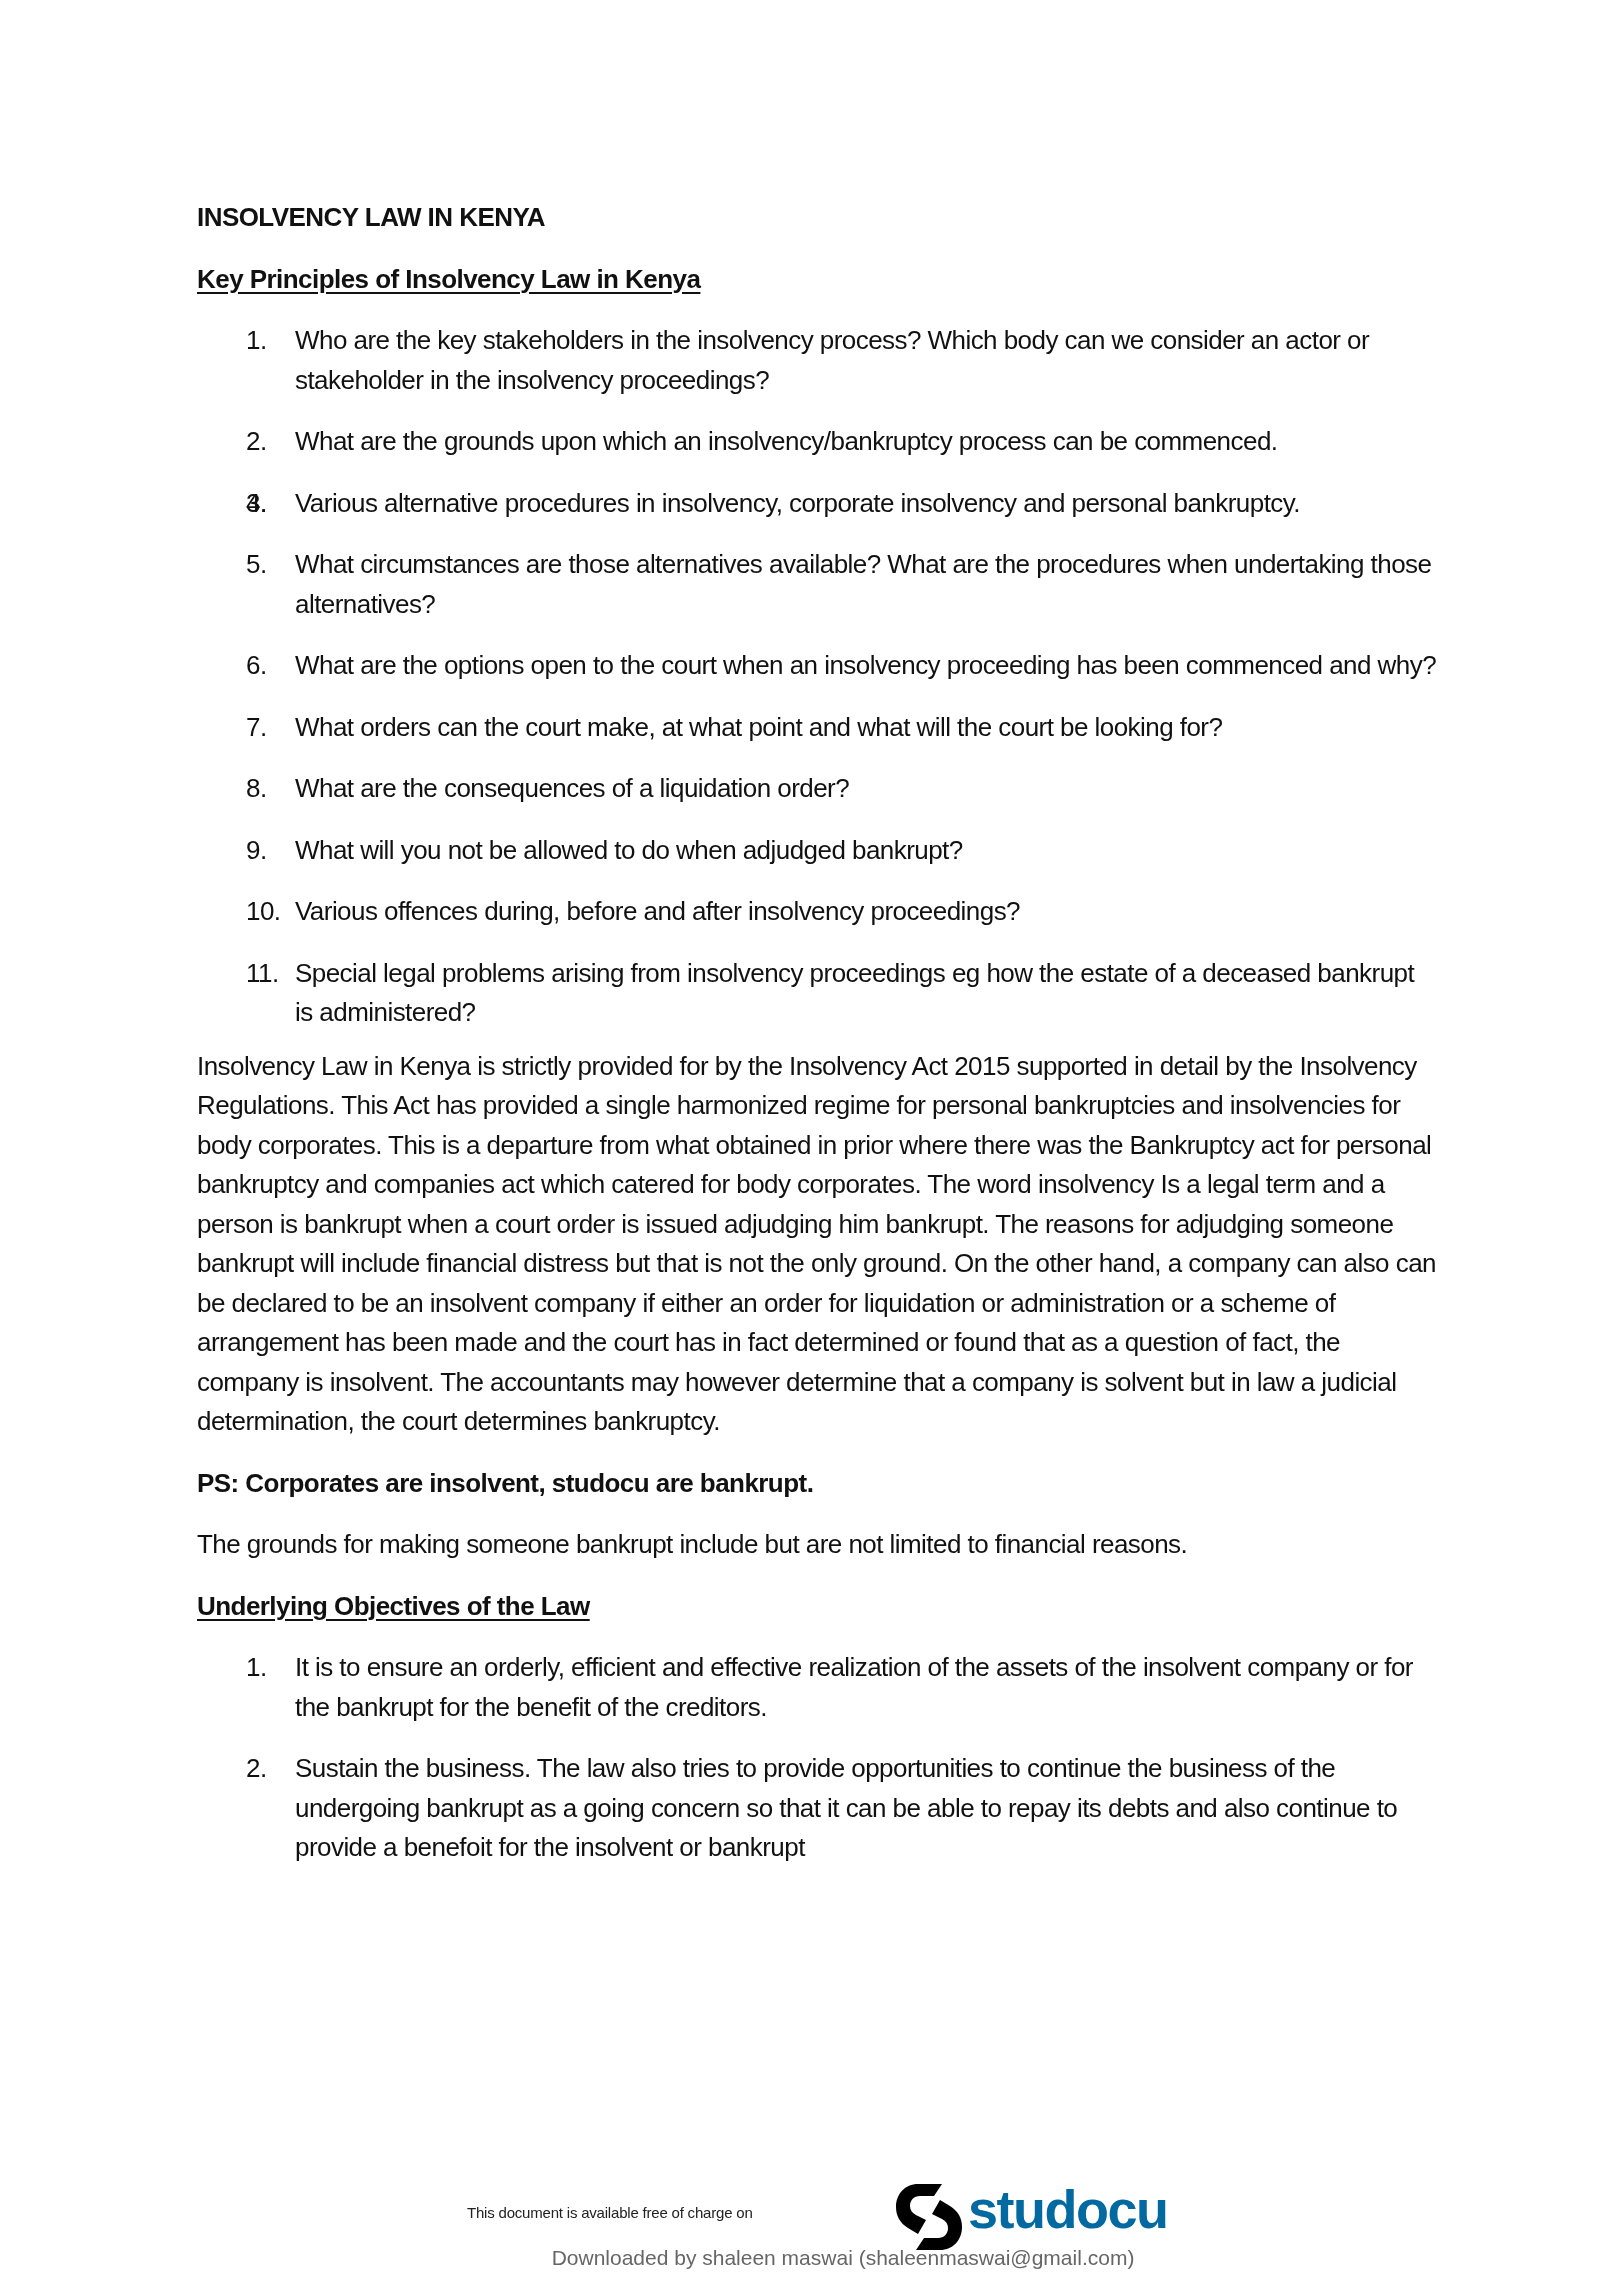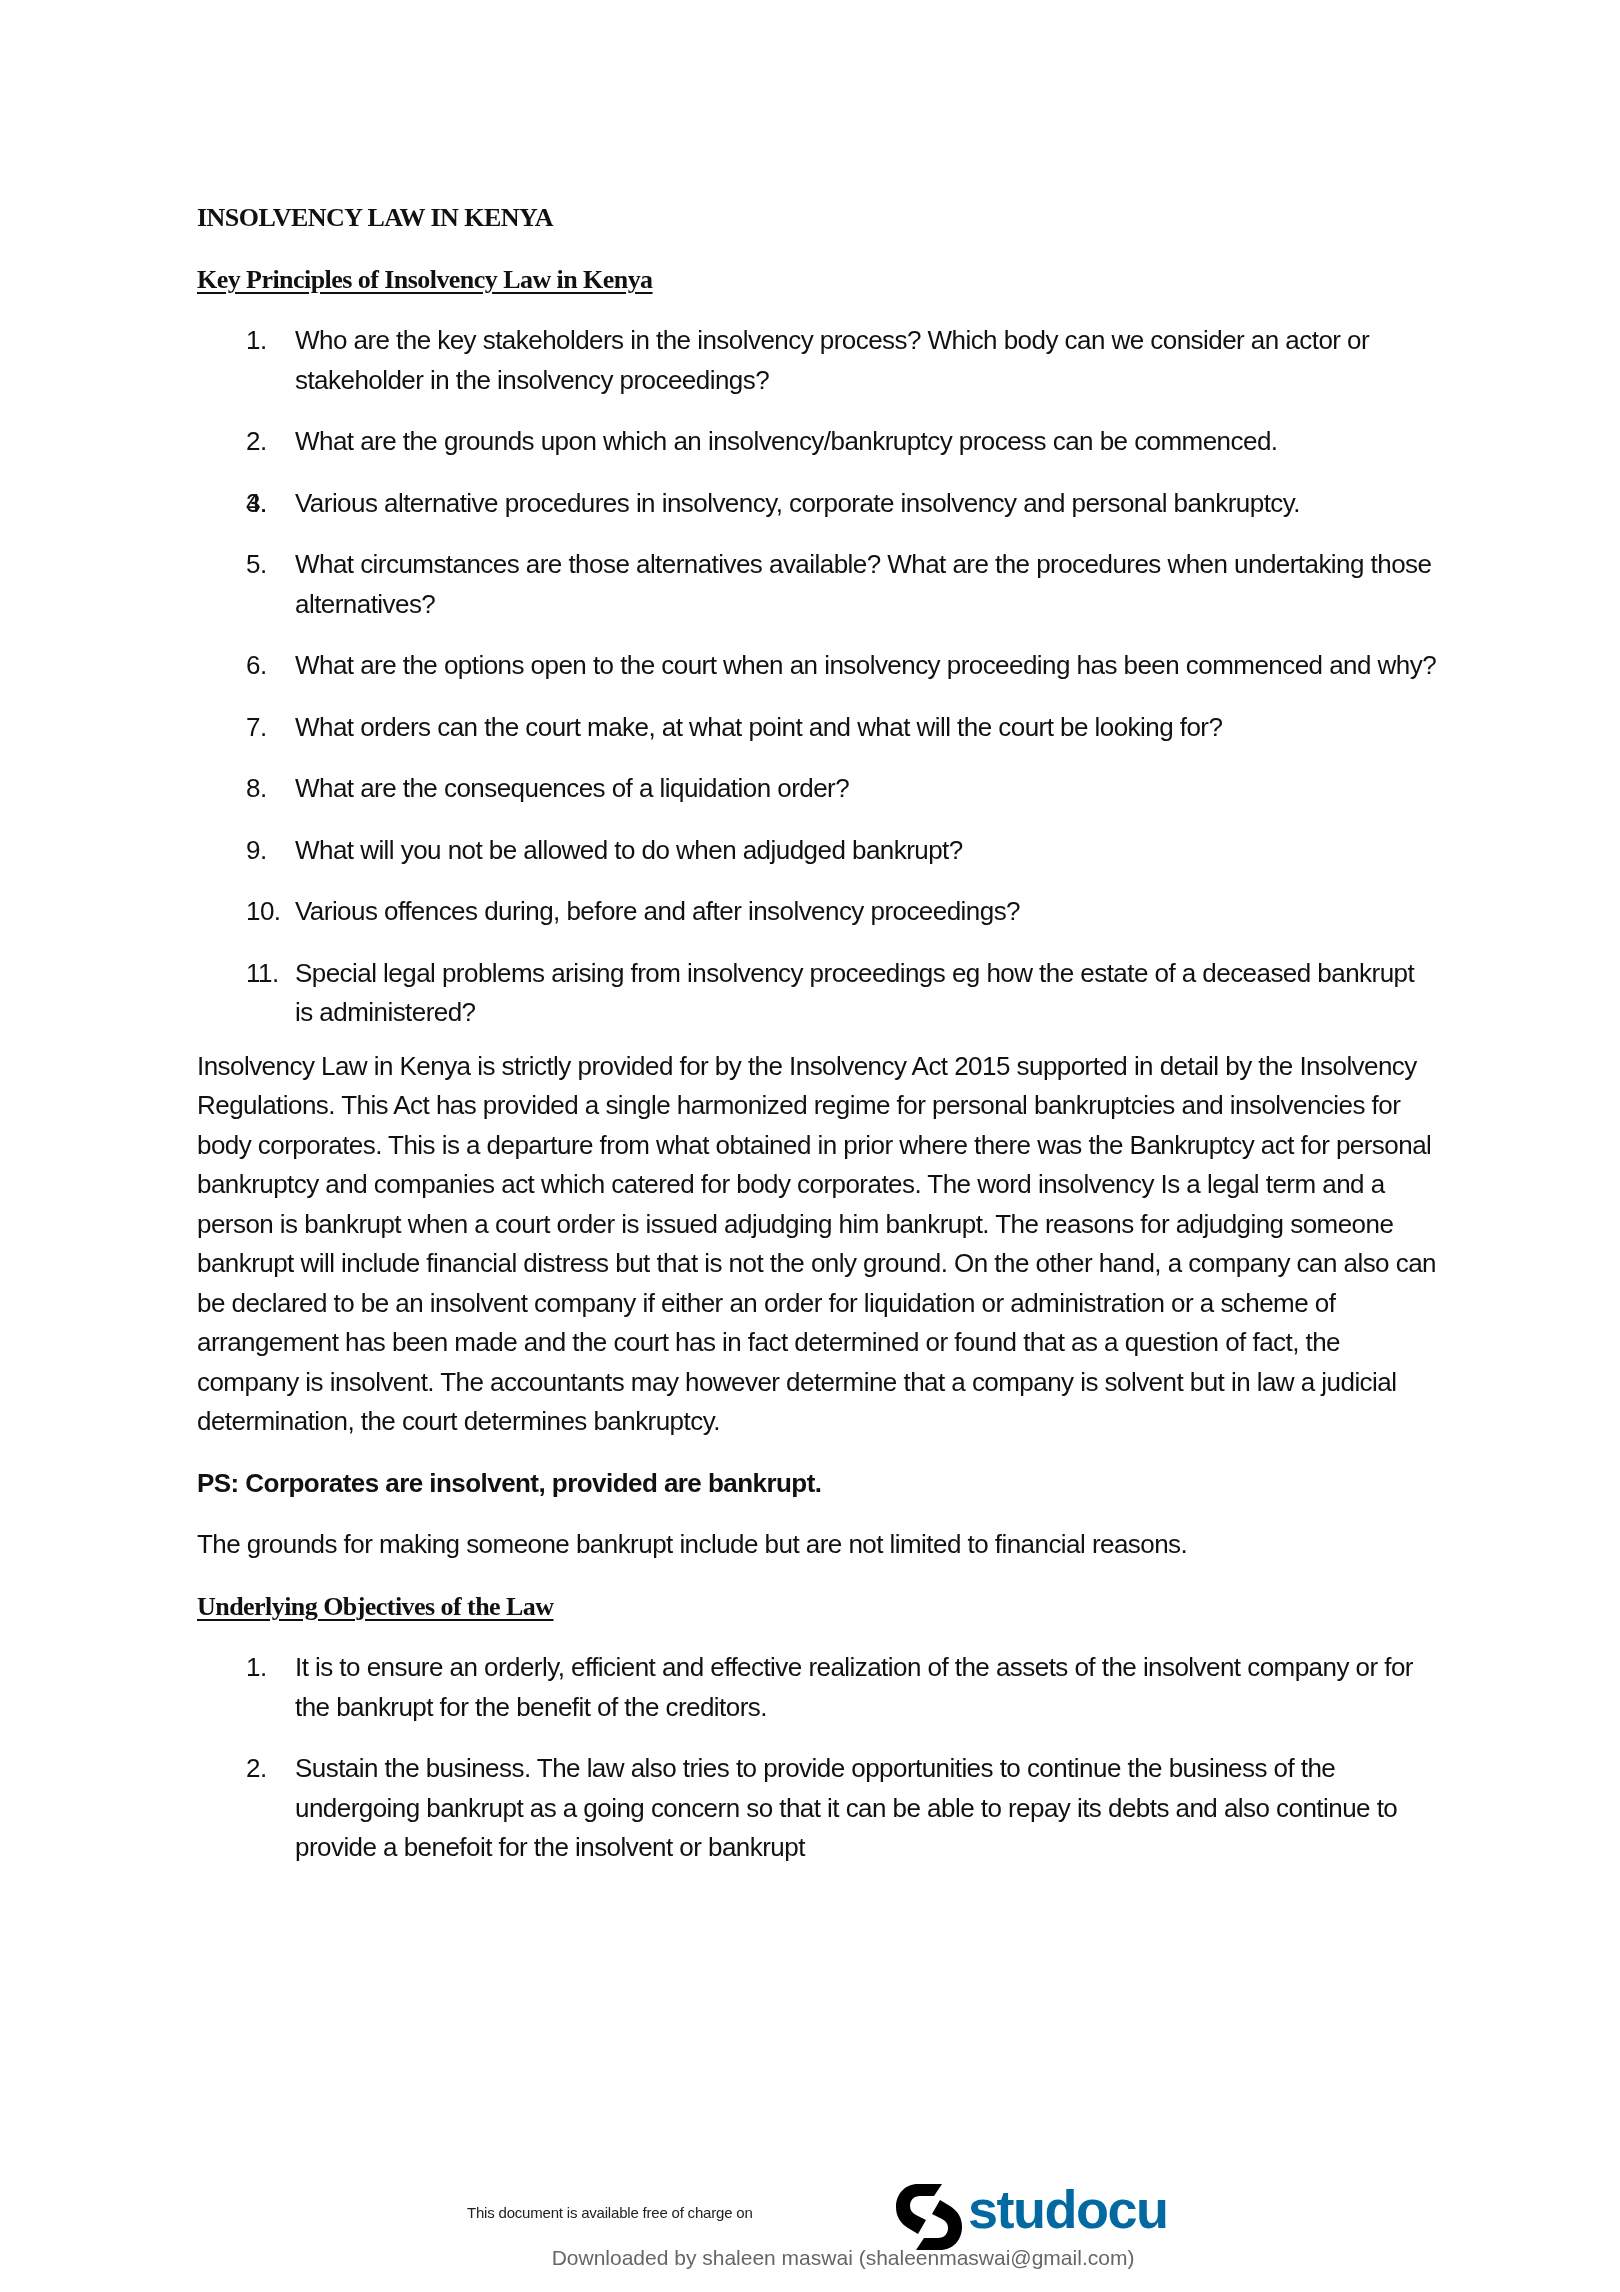--- a/index.html
+++ b/index.html
@@ -2,21 +2,21 @@
 <html><head>
 <meta charset="utf-8">
 <style>
   html, body { margin: 0; padding: 0; background: #ffffff; }
   body { width: 1620px; height: 2292px; position: relative; overflow: hidden;
          font-family: "Liberation Sans", sans-serif; color: #111; }
   .page { position: absolute; left: 0; top: 0; width: 1620px; height: 2292px; }
   .content { position: absolute; left: 197px; top: 198px; width: 1240px;
              font-family: "Liberation Sans Narrow", "Liberation Sans", sans-serif;
              font-size: 26px; line-height: 39.5px; color: #111; letter-spacing: -0.55px; }
-  .h { font-weight: bold; margin: 0 0 22px 0; font-size: 26px; font-family: Liberation Serif, serif; }
+  .h { font-weight: bold; margin: 0 0 22px 0; font-size: 26px; }
   .u { text-decoration: underline; text-underline-offset: 4px; text-decoration-thickness: 2px; }
   ol { margin: 0; padding: 0; list-style: none; }
   ol li { position: relative; padding-left: 98px; margin-bottom: 22px; }
   ol li .num { position: absolute; left: 49px; top: 0; }
   p { margin: 0 0 22px 0; }
   .bold { font-weight: bold; }
   .footer { position: absolute; left: 0; top: 2170px; width: 1620px; height: 122px; }
   .avail { position: absolute; left: 467px; top: 2204px; font-size: 15px; color: #222;
            font-family: "Liberation Sans", sans-serif; letter-spacing: -0.2px; }
   .logo { position: absolute; left: 896px; top: 2182px; width: 66px; height: 70px; }
@@ -41,21 +41,21 @@
       <li><span class="num">5.</span><span>What circumstances are those alternatives available? What are the procedures when undertaking those alternatives?</span></li>
       <li><span class="num">6.</span><span>What are the options open to the court when an insolvency proceeding has been commenced and why?</span></li>
       <li><span class="num">7.</span><span>What orders can the court make, at what point and what will the court be looking for?</span></li>
       <li><span class="num">8.</span><span>What are the consequences of a liquidation order?</span></li>
       <li><span class="num">9.</span><span>What will you not be allowed to do when adjudged bankrupt?</span></li>
       <li><span class="num">10.</span><span>Various offences during, before and after insolvency proceedings?</span></li>
       <li style="margin-bottom:14px"><span class="num">11.</span><span>Special legal problems arising from insolvency proceedings eg how the estate of a deceased bankrupt is administered?</span></li>
     </ol>
 
     <p>Insolvency Law in Kenya is strictly provided for by the Insolvency Act 2015 supported in detail by the Insolvency Regulations. This Act has provided a single harmonized regime for personal bankruptcies and insolvencies for body corporates. This is a departure from what obtained in prior where there was the Bankruptcy act for personal bankruptcy and companies act which catered for body corporates. The word insolvency Is a legal term and a person is bankrupt when a court order is issued adjudging him bankrupt. The reasons for adjudging someone bankrupt will include financial distress but that is not the only ground. On the other hand, a company can also can be declared to be an insolvent company if either an order for liquidation or administration or a scheme of arrangement has been made and the court has in fact determined or found that as a question of fact, the company is insolvent. The accountants may however determine that a company is solvent but in law a judicial determination, the court determines bankruptcy.</p>
-    <p class="bold">PS: Corporates are insolvent, provided are bankrupt.</p>
+    <p class="bold">PS: Corporates are insolvent, studocu are bankrupt.</p>
     <p>The grounds for making someone bankrupt include but are not limited to financial reasons.</p>
     <div class="h u">Underlying Objectives of the Law</div>
 
     <ol>
       <li><span class="num">1.</span><span>It is to ensure an orderly, efficient and effective realization of the assets of the insolvent company or for the bankrupt for the benefit of the creditors.</span></li>
       <li><span class="num">2.</span><span>Sustain the business. The law also tries to provide opportunities to continue the business of the undergoing bankrupt as a going concern so that it can be able to repay its debts and also continue to provide a benefoit for the insolvent or bankrupt</span></li>
     </ol>
   </div>
 
   <div class="footer"></div>

